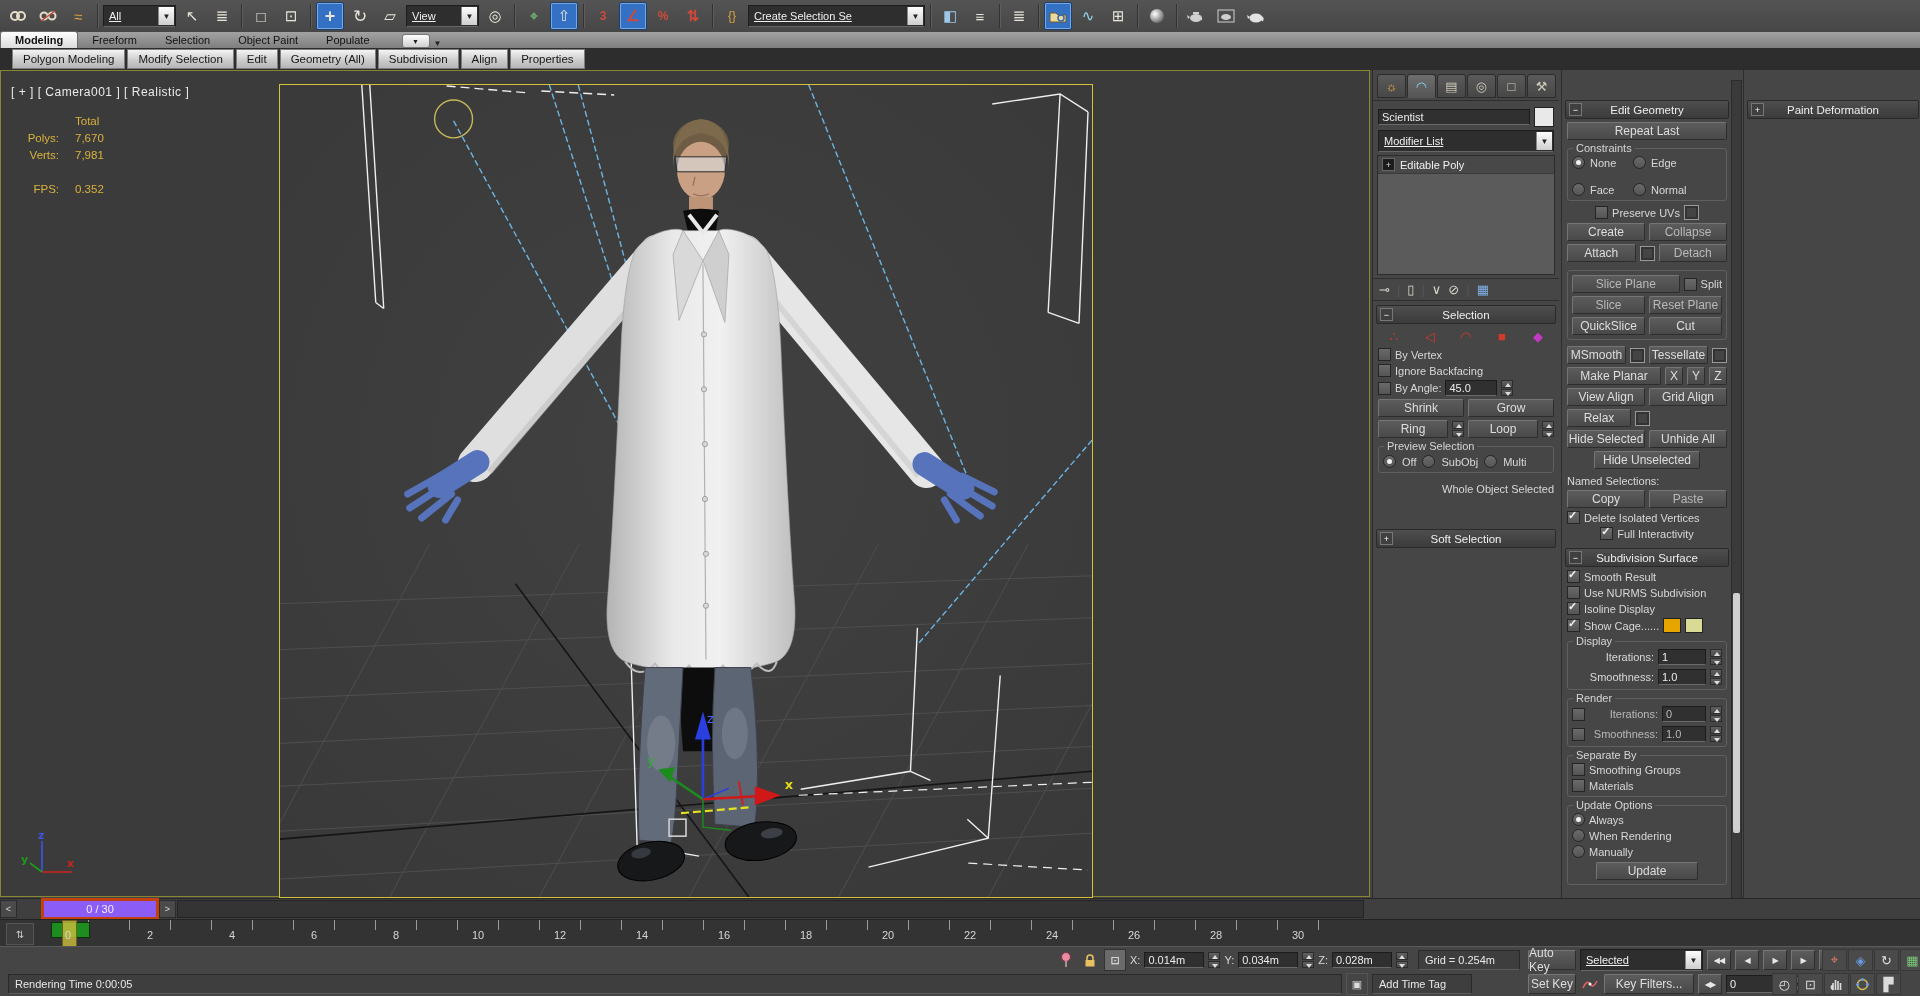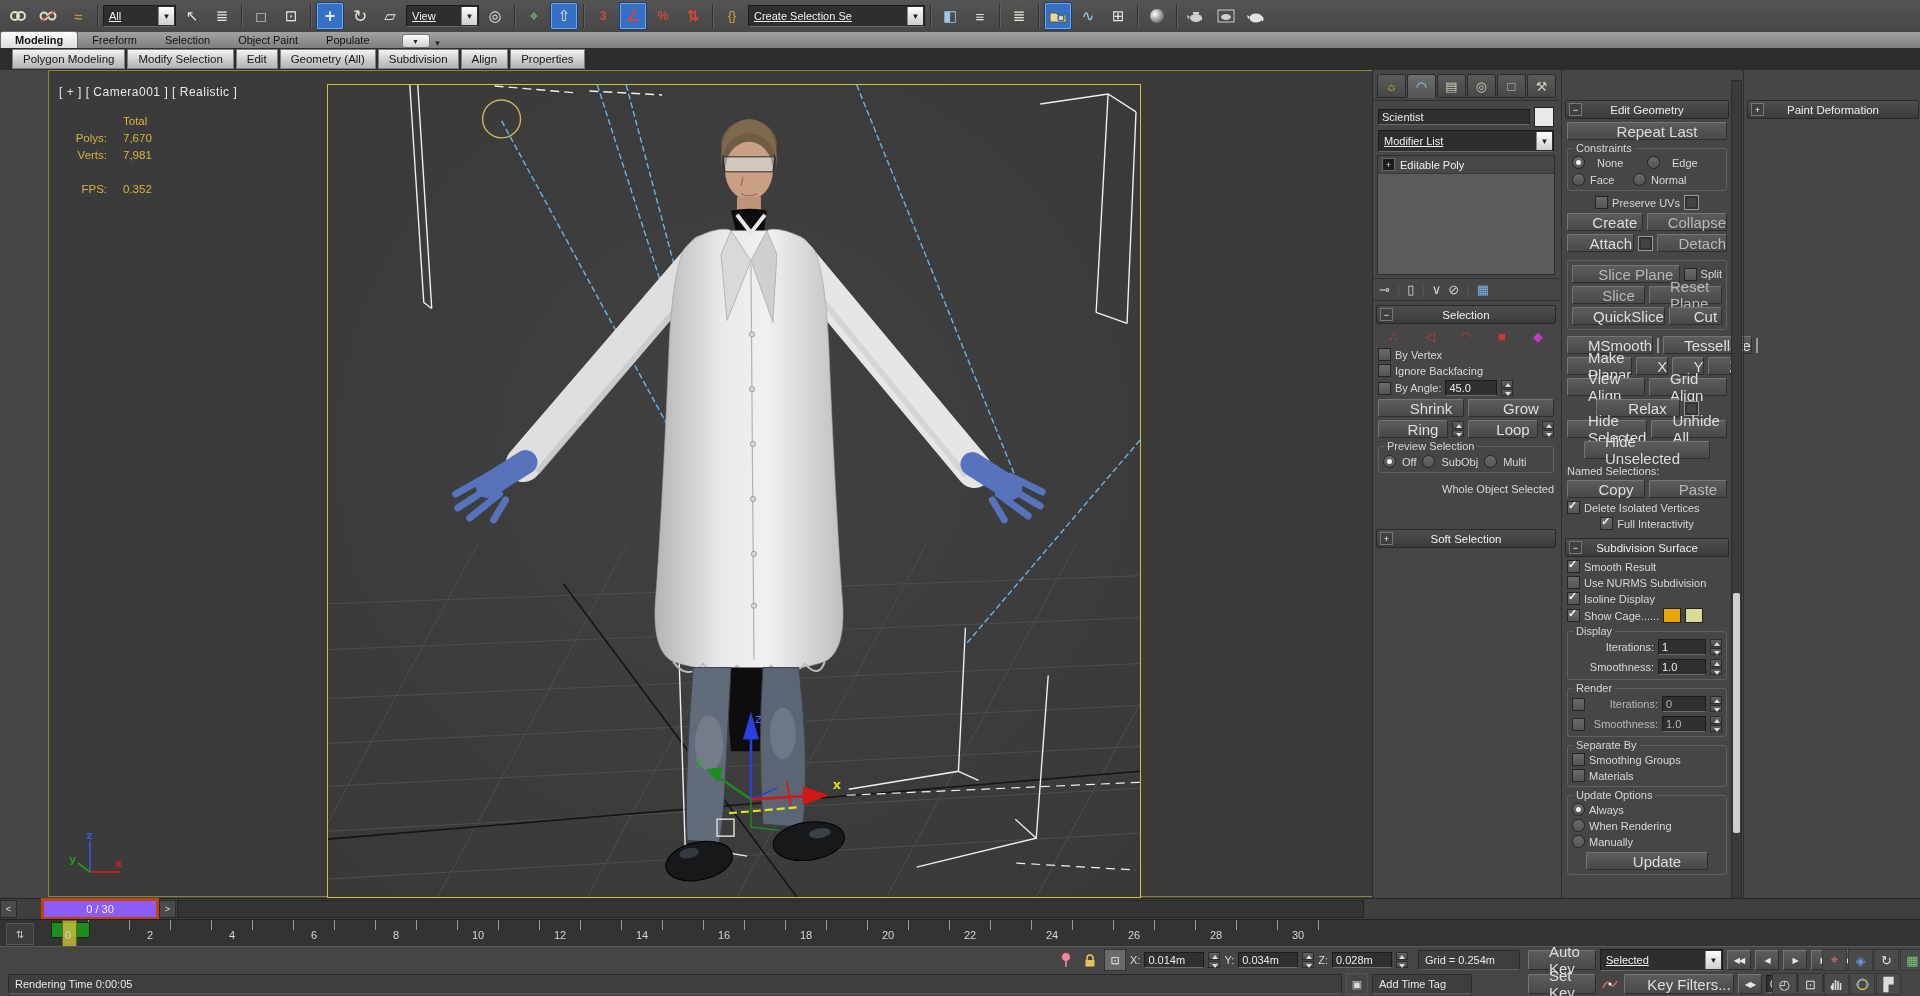--- a/index.html
+++ b/index.html
@@ -23,41 +23,41 @@
   .rtab{padding:1px 14px;height:14px;display:flex;align-items:center;font-size:11px;}
   .rtab.active{background:linear-gradient(#ffffff,#dcdcdc);border:1px solid #6a6a6a;border-bottom:none;
                border-radius:3px 3px 0 0;font-weight:bold;}
   .ribmin{width:26px;height:12px;background:linear-gradient(#fefefe,#d0d0d0);border:1px solid #777;border-radius:3px;
           display:flex;align-items:center;justify-content:center;font-size:7px;color:#222;margin-left:18px;}
   .ribrow{position:absolute;left:0;top:48px;width:1920px;height:22px;background:#2d2d2d;display:flex;align-items:center;gap:2px;padding-left:12px;}
   .rpan{height:18px;background:linear-gradient(#f4f4f4,#cdcdcd 55%,#b5b5b5);border:1px solid #7d7d7d;color:#161616;
         display:flex;align-items:center;padding:0 10px;font-size:11.5px;}
   .grip{position:absolute;left:0;top:48px;width:10px;height:22px;background:repeating-linear-gradient(90deg,#555 0 2px,#222 2px 4px);}
   
-  .viewport{position:absolute;left:0;top:70px;width:1370px;height:827px;background:#3b3b3b;border:1px solid #8a8530;box-sizing:border-box;margin-left:48px;}
+  .viewport{position:absolute;left:0;top:70px;width:1370px;height:827px;background:#3b3b3b;border:1px solid #8a8530;box-sizing:border-box;}
   .camframe{position:absolute;left:278px;top:13px;width:814px;height:814px;border:1px solid #d4c23a;box-sizing:border-box;background:#3c3c3c;}
   .vplabel{position:absolute;left:10px;top:14px;color:#e9e9e9;font-size:12px;letter-spacing:.5px;}
   .stats{position:absolute;left:14px;top:42px;color:#d9b23e;font-size:11.5px;line-height:17px;}
   .stats .r{display:flex;} .stats .l{width:44px;text-align:right;} .stats .v{padding-left:16px;}
   
   .cmdpanel{position:absolute;left:1372px;top:70px;width:548px;height:876px;background:#464646;border-left:1px solid #2a2a2a;}
   .col{position:absolute;top:0;bottom:0;}
   .col1{left:0;width:186px;} .col2{left:188px;width:170px;} .col3{left:370px;width:178px;}
   .sbar{position:absolute;left:358px;width:9px;top:10px;bottom:10px;background:#3a3a3a;border:1px solid #2c2c2c;}
   .sbar .thumb{position:absolute;left:1px;right:1px;top:60%;height:28%;background:#cfcfcf;border-radius:2px;}
   .ptabs{display:flex;gap:1px;padding:4px 2px 2px 4px;border-bottom:1px solid #2e2e2e;}
   .ptab{width:27px;height:22px;background:linear-gradient(#5a5a5a,#474747);border:1px solid #2b2b2b;border-radius:3px 3px 0 0;
         display:flex;align-items:center;justify-content:center;font-size:13px;color:#cfc9b8;}
   .ptab.active{background:linear-gradient(#6e6e6e,#555);color:#7fd4f0;border-bottom-color:#555;}
   .roll{height:17px;margin:4px 3px 2px;background:linear-gradient(#4e4e4e,#3b3b3b);border:1px solid #292929;border-radius:2px;
         color:#eee;display:flex;align-items:center;justify-content:center;position:relative;font-size:11.5px;}
   .roll .pm{position:absolute;left:3px;top:2px;width:11px;height:11px;border:1px solid #777;background:#3f3f3f;
             display:flex;align-items:center;justify-content:center;font-size:9px;color:#fff;}
   .b{background:linear-gradient(#5c5c5c,#494949);border:1px solid;border-color:#757575 #2d2d2d #2d2d2d #757575;
-     border-radius:2px;color:#dedede;display:flex;align-items:center;justify-content:center;height:16px;font-size:15px;padding-left:20px;}
+     border-radius:2px;color:#dedede;display:flex;align-items:center;justify-content:center;height:16px;font-size:12px;}
   .bsq{width:13px;height:13px;background:#444;border:1px solid #999;box-shadow:inset 0 0 0 2px #333;}
   .row{display:flex;gap:4px;margin:3px 5px;align-items:center;}
   .grp{border:1px solid #606060;border-radius:3px;margin:8px 5px 4px;padding:6px 4px 4px;position:relative;}
   .glab{position:absolute;top:-7px;left:5px;background:#464646;padding:0 3px;color:#d6d6d6;}
   .chk{width:11px;height:11px;background:linear-gradient(#6a6a6a,#555);border:1px solid #252525;flex:none;position:relative;}
   .chk.on::after{content:"✓";position:absolute;left:0px;top:-3px;color:#f0f0f0;font-size:11px;font-weight:bold;}
   .rad{width:11px;height:11px;border-radius:50%;background:linear-gradient(#6a6a6a,#555);border:1px solid #252525;flex:none;position:relative;}
   .rad.on::after{content:"";position:absolute;left:3px;top:3px;width:5px;height:5px;border-radius:50%;background:#f2f2f2;}
   .fld{background:#303030;border:1px solid #1c1c1c;border-bottom-color:#6a6a6a;color:#ececec;height:14px;
        display:flex;align-items:center;padding:0 3px;}
@@ -474,21 +474,21 @@
     <div class="col col2" style="border-left:1px solid #2e2e2e">
       <div class="roll" style="margin-top:30px">
         <span class="pm">−</span>
           <span>Edit Geometry</span>
       </div>
       <div class="row">
           <div class="b" style="flex:1">Repeat Last</div>
         </div>
       <div class="grp">
         <span class="glab">Constraints</span>
-        <div class="row" style="margin:1px 0 4px;gap:12px">
+        <div class="row" style="margin:1px 0 14px;gap:5px">
           <span class="rad on"></span>
             <span class="lab" style="width:38px">None</span>
           <span class="rad"></span>
             <span class="lab">Edge</span>
         </div>
         <div class="row" style="margin:0;gap:5px">
           <span class="rad"></span>
             <span class="lab" style="width:38px">Face</span>
           <span class="rad"></span>
             <span class="lab">Normal</span>
@@ -534,21 +534,21 @@
       <div class="row">
         <div class="b" style="flex:1.6">Make Planar</div>
         <div class="b" style="width:16px">X</div>
         <div class="b" style="width:16px">Y</div>
         <div class="b" style="width:16px">Z</div>
       </div>
       <div class="row">
         <div class="b" style="flex:1">View Align</div>
         <div class="b" style="flex:1">Grid Align</div>
       </div>
-      <div class="row" style="justify-content:center">
+      <div class="row" style="">
         <div class="b" style="width:62px">Relax</div>
         <span class="bsq"></span>
       </div>
       <div class="row">
         <div class="b" style="flex:1">Hide Selected</div>
         <div class="b" style="flex:1">Unhide All</div>
       </div>
       <div class="row" style="justify-content:center">
         <div class="b" style="width:104px">Hide Unselected</div>
       </div>

